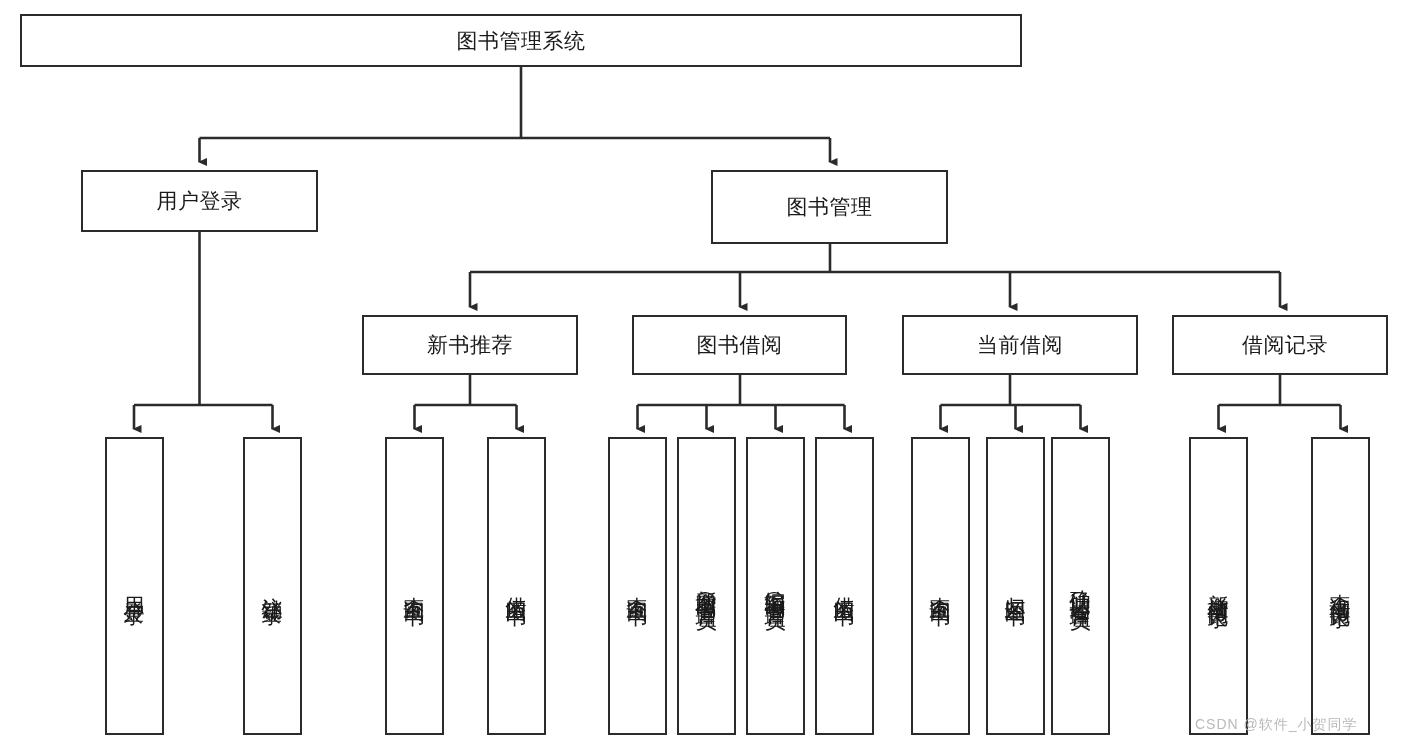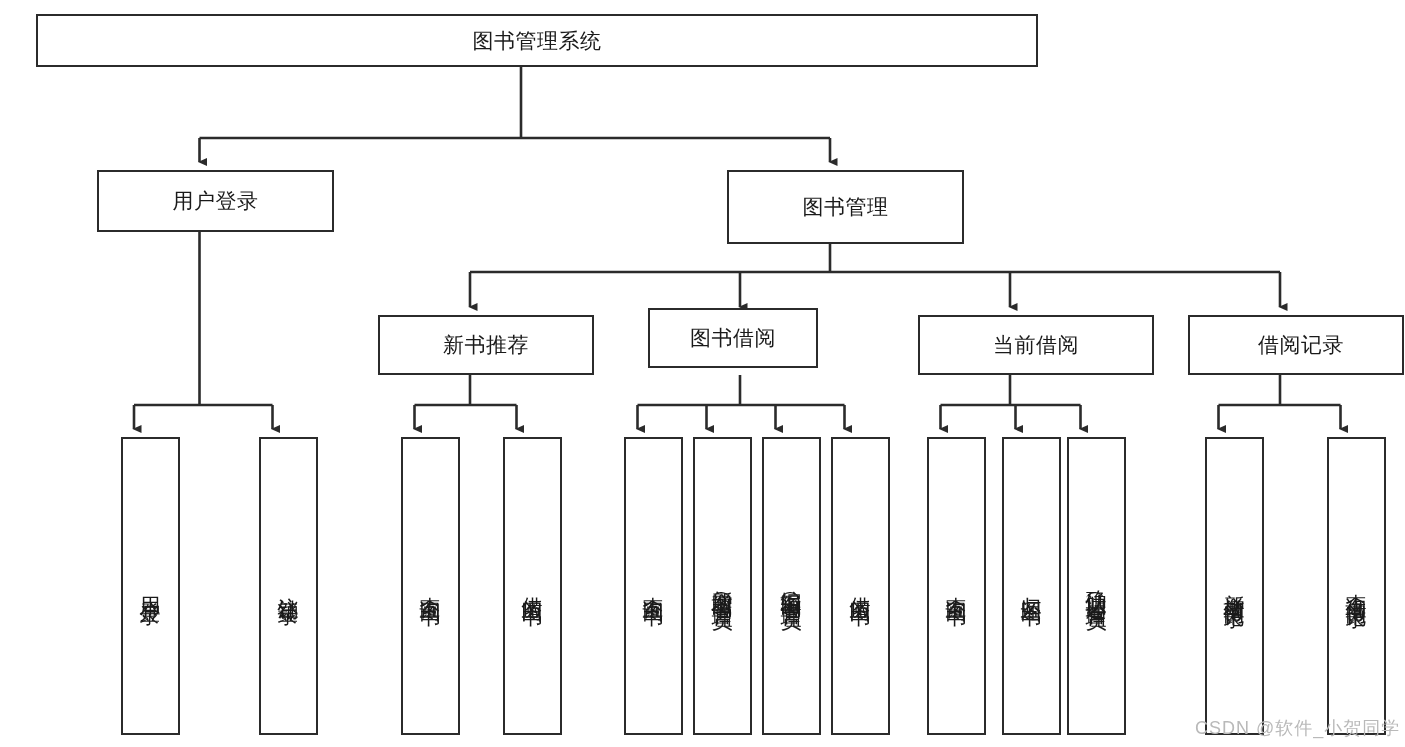--- a/index.html
+++ b/index.html
@@ -28,21 +28,20 @@
   }
   .node {
     position: absolute;
     box-sizing: border-box;
     border: 2px solid #2b2b2b;
     background: #ffffff;
     display: flex;
     align-items: center;
     justify-content: center;
     color: #1a1a1a;
-    margin-left: 16px;
   }
   .node.horiz {
     font-size: 21px;
     letter-spacing: 0.5px;
   }
   .node.vert {
     writing-mode: vertical-rl;
     text-orientation: upright;
     font-size: 21px;
     letter-spacing: 3px;
@@ -50,21 +49,21 @@
     padding-top: 4px;
     padding-bottom: 4px;
   }
   .node.vert .vtext {
     writing-mode: vertical-rl;
     text-orientation: upright;
     white-space: nowrap;
   }
   .watermark {
     position: absolute;
-    font-size: 18px;
+    font-size: 14px;
     color: #b9b9b9;
     letter-spacing: 1px;
     white-space: nowrap;
     user-select: none;
   }
 </style>
 </head>
 <body>
 
 <div id="canvas">
@@ -126,21 +125,21 @@
   <div class="node horiz" style="left: 81px; top: 170px; width: 237px; height: 62px;">
     <span>用户登录</span>
   </div>
   <div class="node horiz" style="left: 711px; top: 170px; width: 237px; height: 74px;">
     <span>图书管理</span>
   </div>
 
   <div class="node horiz" style="left: 362px; top: 315px; width: 216px; height: 60px;">
     <span>新书推荐</span>
   </div>
-  <div class="node horiz" style="left: 632px; top: 308px; width: 170px; height: 60px;">
+  <div class="node horiz" style="left: 632px; top: 315px; width: 215px; height: 60px;">
     <span>图书借阅</span>
   </div>
   <div class="node horiz" style="left: 902px; top: 315px; width: 236px; height: 60px;">
     <span>当前借阅</span>
   </div>
   <div class="node horiz" style="left: 1172px; top: 315px; width: 216px; height: 60px; padding-left: 10px;">
     <span>借阅记录</span>
   </div>
 
   <div class="node vert" style="left: 105px; top: 437px; width: 59px; height: 298px;">

